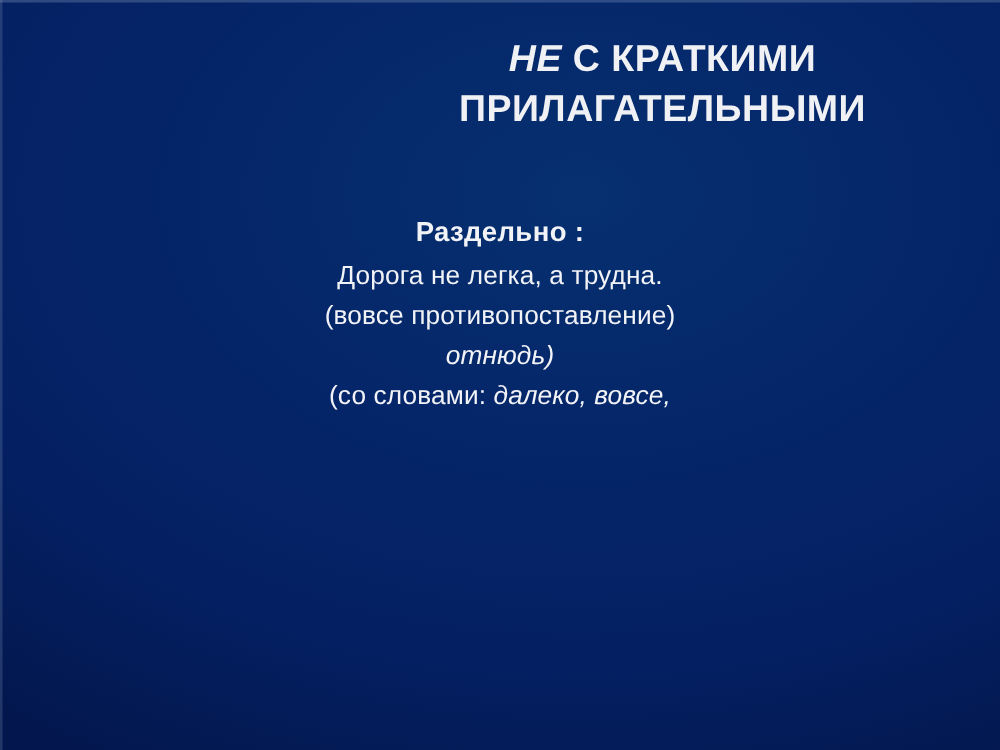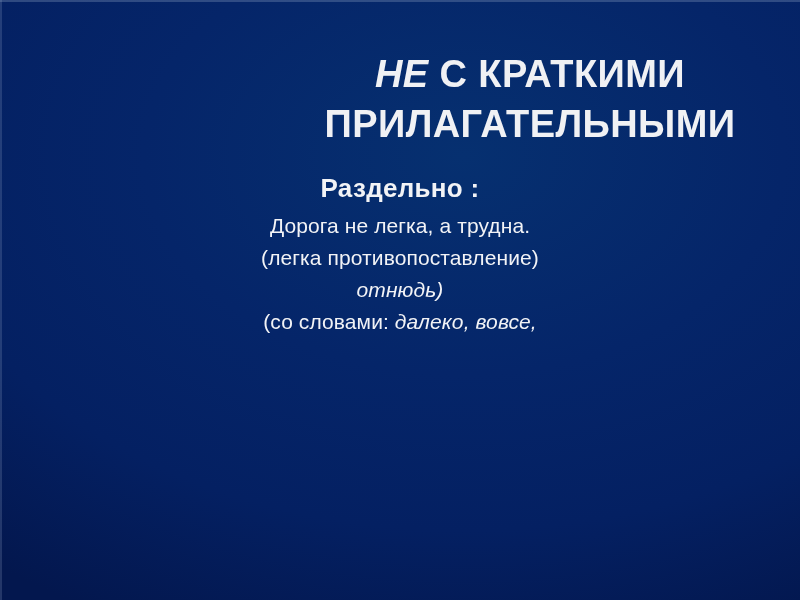--- a/index.html
+++ b/index.html
@@ -33,25 +33,25 @@
     top: 0; left: 0; bottom: 0;
     width: 2px;
     background: rgba(150, 170, 200, 0.22);
     pointer-events: none;
   }
 
   
   .title-block {
     position: absolute;
     left: 300px;
-    top: 49px;
+    top: 28px;
     width: 460px;
     text-align: center;
     color: #f0f1f4;
-    font-size: 38px;
+    font-size: 30px;
     font-weight: bold;
     line-height: 1.32;
     letter-spacing: 0.4px;
   }
   .title-block .em {
     font-style: italic;
   }
 
   
   .body-block {
@@ -59,21 +59,21 @@
     left: 60px;
     top: 172px;
     width: 680px;
     text-align: center;
     color: #f2f3f6;
   }
   .body-line {
     line-height: 1.28;
   }
   .line-heading {
-    font-size: 26px;
+    font-size: 22px;
     font-weight: bold;
     margin-bottom: 8px;
     letter-spacing: 0.3px;
   }
   .line-body {
     font-size: 21px;
     font-weight: normal;
     margin-bottom: 5px;
     letter-spacing: 0.1px;
   }
@@ -95,21 +95,21 @@
 
   <div class="body-block">
 
     <div class="body-line line-heading">Раздельно :</div>
 
     <div class="body-line line-body">
       <span>Дорога не легка, а трудна.</span>
     </div>
 
     <div class="body-line line-body">
-      <span>(легка противопоставление)</span>
+      <span>(вовсе противопоставление)</span>
     </div>
 
 
     <div class="body-line line-body">
       <span class="it">отнюдь)</span>
     </div>
 
     <div class="body-line line-body">
       <span>(со словами: </span><span class="it">далеко, вовсе,</span>
     </div>

